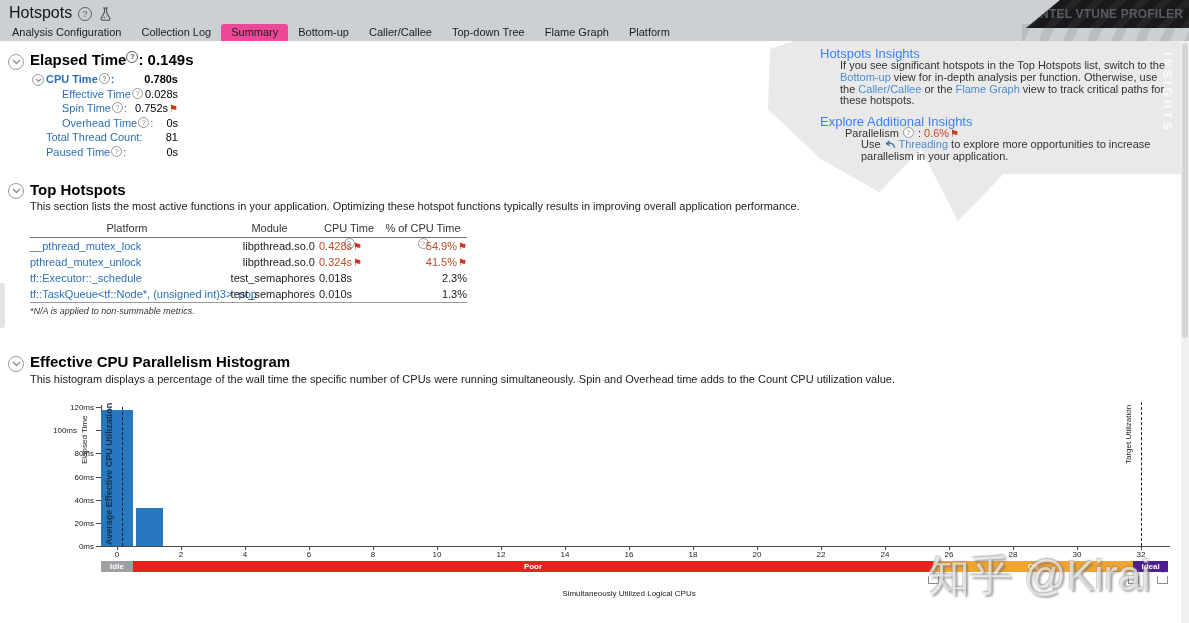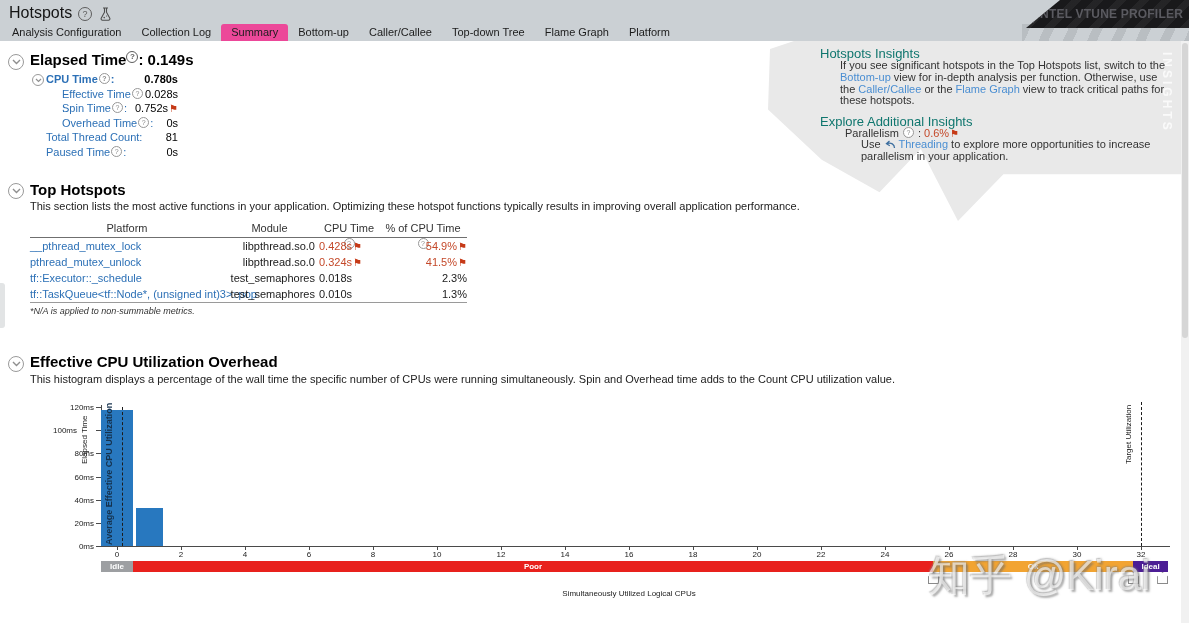--- a/index.html
+++ b/index.html
@@ -26,21 +26,21 @@
      background-image:repeating-linear-gradient(135deg,rgba(255,255,255,.05) 0 7px,rgba(0,0,0,0) 7px 16px);}
   .brand{color:#5a5a60;font-weight:bold;font-size:12px;letter-spacing:.2px;white-space:nowrap;}
   .chat{width:14px;height:10px;border:2px solid #4c4c52;border-radius:3px;margin-right:8px;position:relative;}
   .chat:after{content:"";position:absolute;left:2px;bottom:-4px;width:4px;height:4px;border-left:2px solid #4c4c52;border-bottom:2px solid #4c4c52;transform:skewX(-20deg);}
 
   
   .insights-panel{position:absolute;left:768px;top:41px;width:413px;height:180px;background:#e9e9e9;
      clip-path:polygon(26px 0,100% 0,100% 74%,57% 74%,46% 100%,37% 60%,27% 84%,13% 66%,0 38%,2px 8px);}
   .insights-vert{position:absolute;left:1160px;top:52px;height:100px;writing-mode:vertical-rl;
      color:#fafafa;font-weight:bold;font-size:12px;letter-spacing:3px;}
-  .ins-h{position:absolute;font-size:13px;color:#0f766e;text-align:center;}
+  .ins-h{position:absolute;font-size:13px;color:#3b82f6;text-align:center;}
   .ins-p{position:absolute;font-size:11px;line-height:11.8px;color:#333;}
   a.link{color:#4a8ed2;text-decoration:none;cursor:pointer;}
   .redval{color:#c4492a;}
   .flag{color:#c63a17;font-size:10px;margin-left:1px;}
 
   
   .sec-icon{position:absolute;width:14px;height:14px;border:1px solid #9a9a9a;border-radius:50%;
             display:flex;align-items:center;justify-content:center;background:#fff;}
   .sec-title{position:absolute;font-size:15px;font-weight:bold;color:#000;}
   .sec-desc{position:absolute;font-size:11px;color:#222;white-space:nowrap;}
@@ -228,21 +228,21 @@
       </div>
     </div>
   </div>
   <div class="footnote">*N/A is applied to non-summable metrics.</div>
 
   <div class="sec-icon" style="left:8px;top:356px;">
     <svg width="9" height="6" viewBox="0 0 9 6">
         <path d="M1 1l3.5 3.5L8 1" fill="none" stroke="#8f8f8f" stroke-width="1.4"></path>
       </svg>
   </div>
-  <div class="sec-title" style="left:30px;top:353px;">Effective CPU Utilization Overhead</div>
+  <div class="sec-title" style="left:30px;top:353px;">Effective CPU Parallelism Histogram</div>
   <div class="sec-desc" style="left:30px;top:373px;">This histogram displays a percentage of the wall time the specific number of CPUs were running simultaneously. Spin and Overhead time adds to the Count CPU utilization value.</div>
 
   <div id="plot">
     <div class="axis" style="left:101px;top:405px;width:1px;height:142px;"></div>
     <div class="axis" style="left:101px;top:546px;width:1069px;height:1px;"></div>
     <div class="rot" style="left:80px;top:406px;height:58px;">Elapsed Time</div>
     <div class="rot-avg" style="left:104px;top:409px;height:136px;">Average Effective CPU Utilization</div>
     <div class="rot" style="left:1124px;top:402px;height:62px;">Target Utilization</div>
     <div class="xaxis-title">Simultaneously Utilized Logical CPUs</div>
   <div class="bar" style="left: 101px; top: 410px; width: 32px; height: 136px;"></div>

